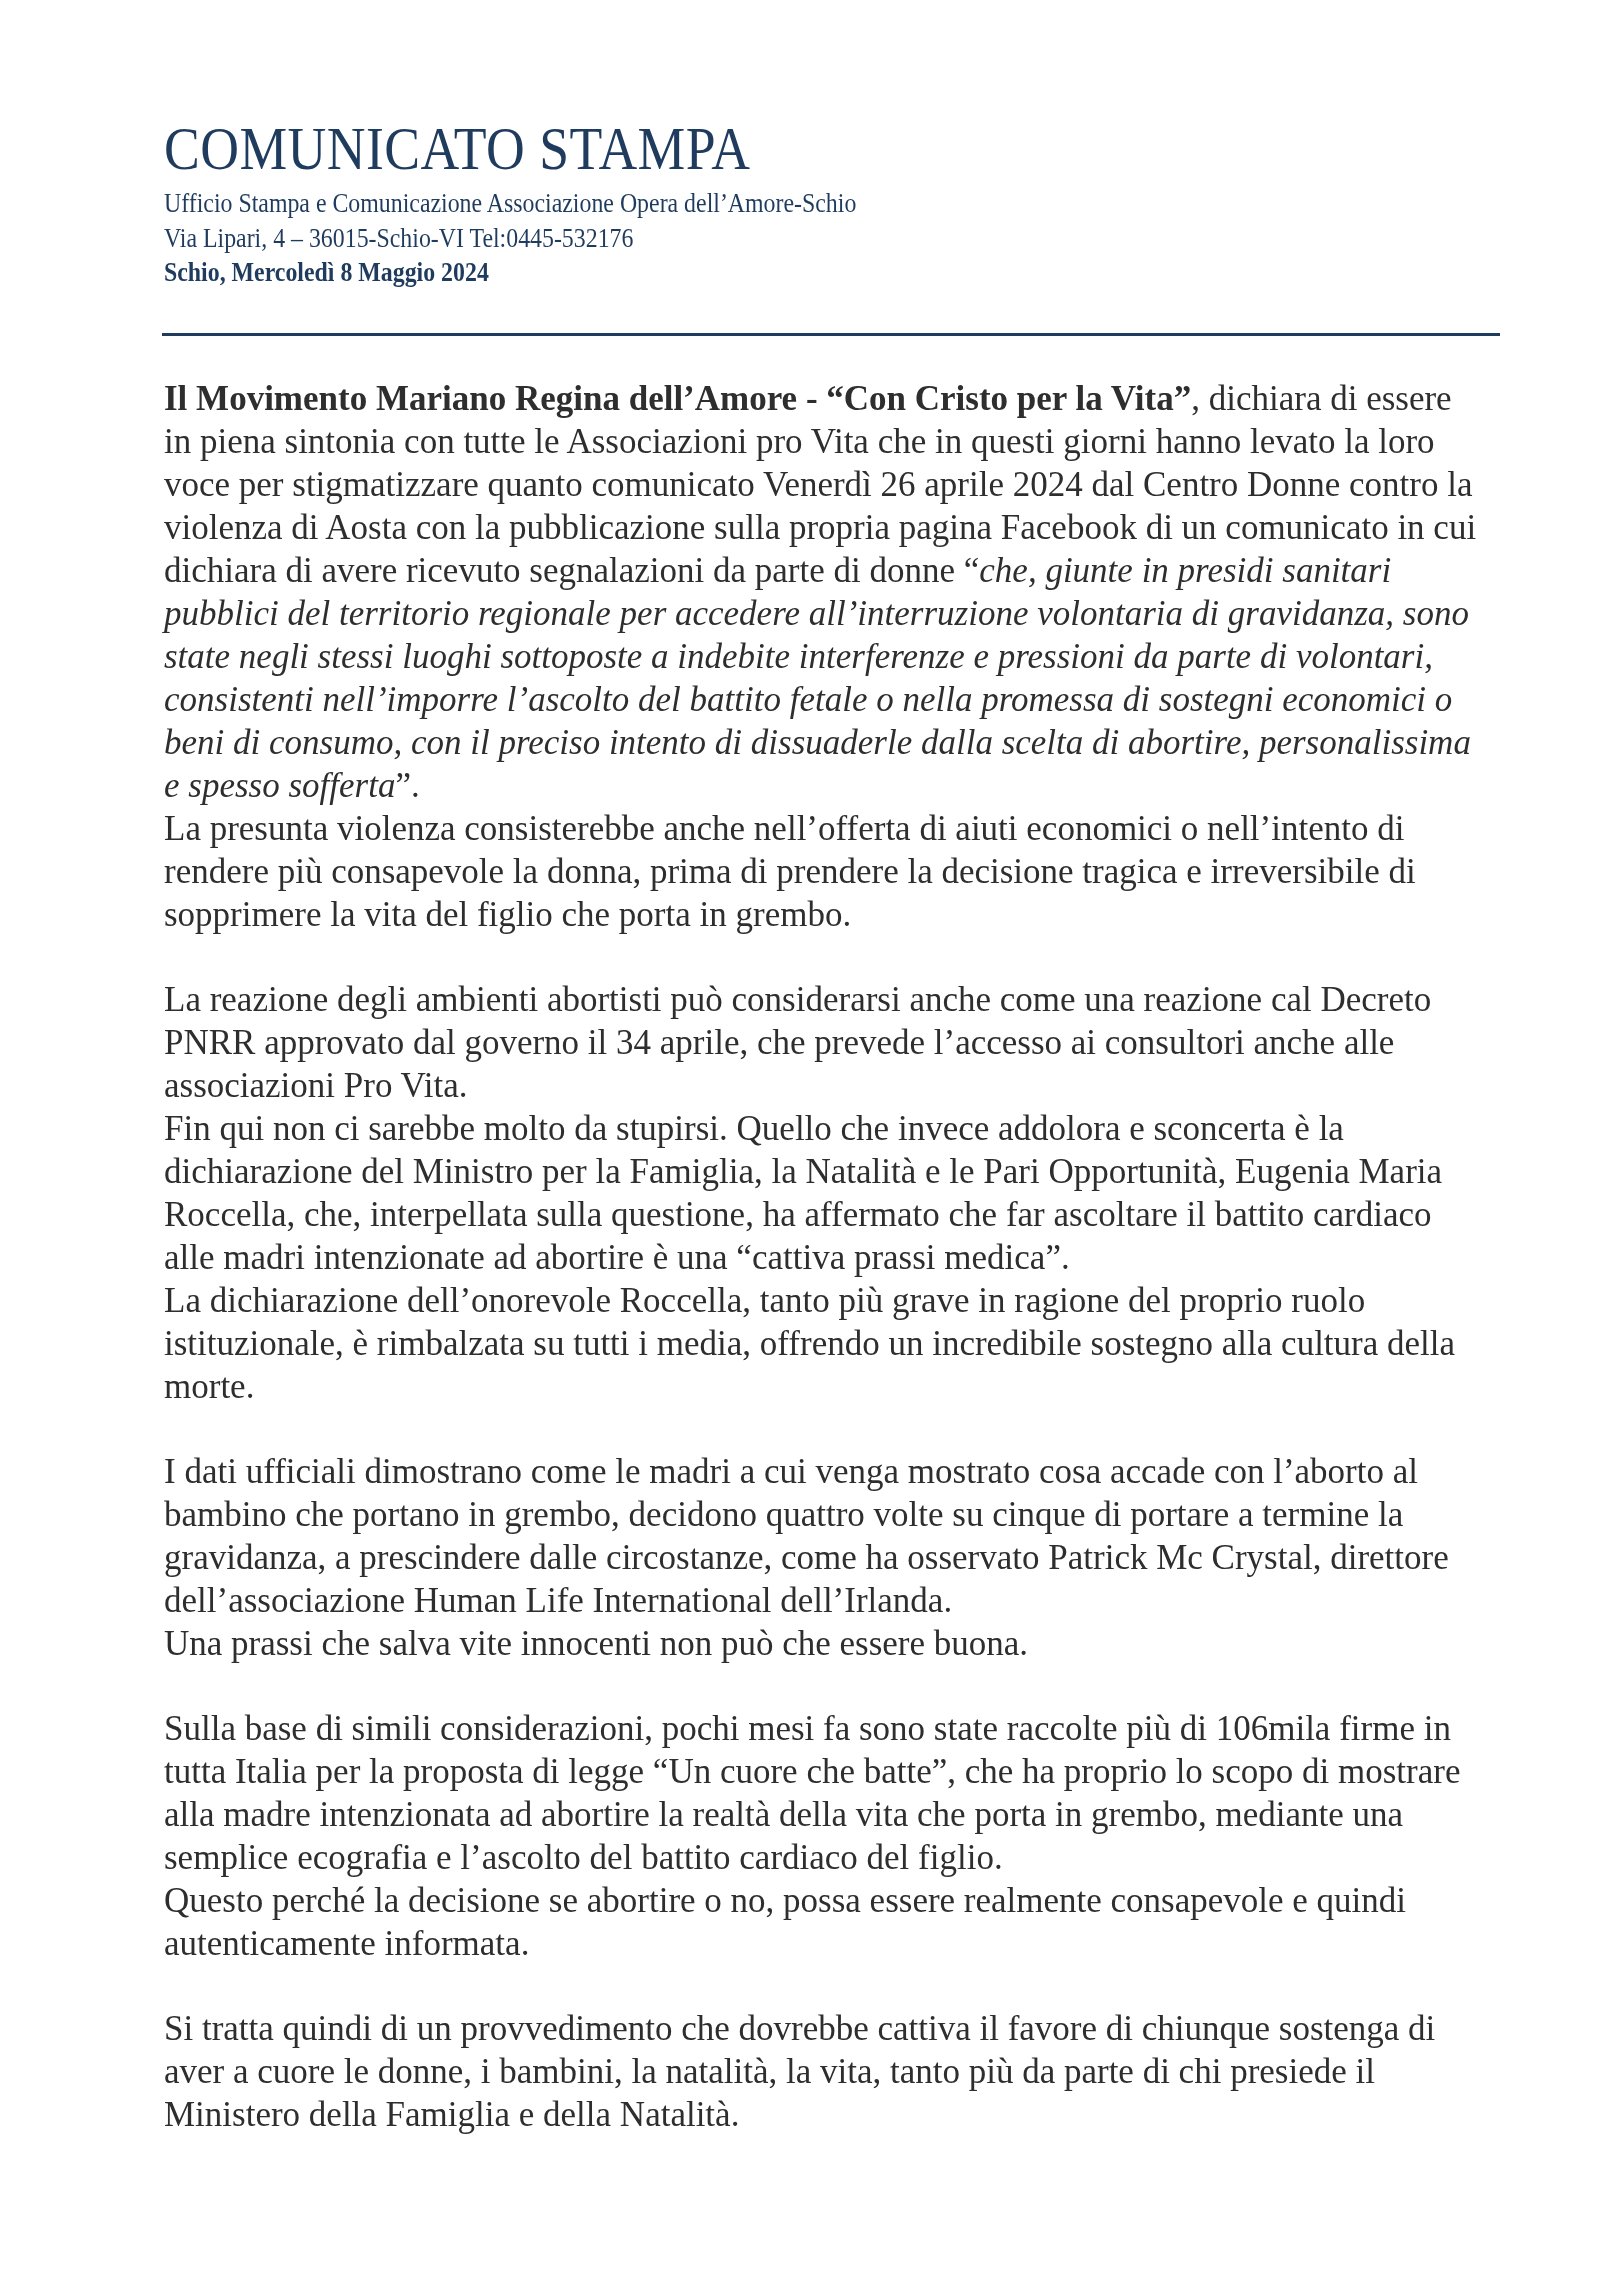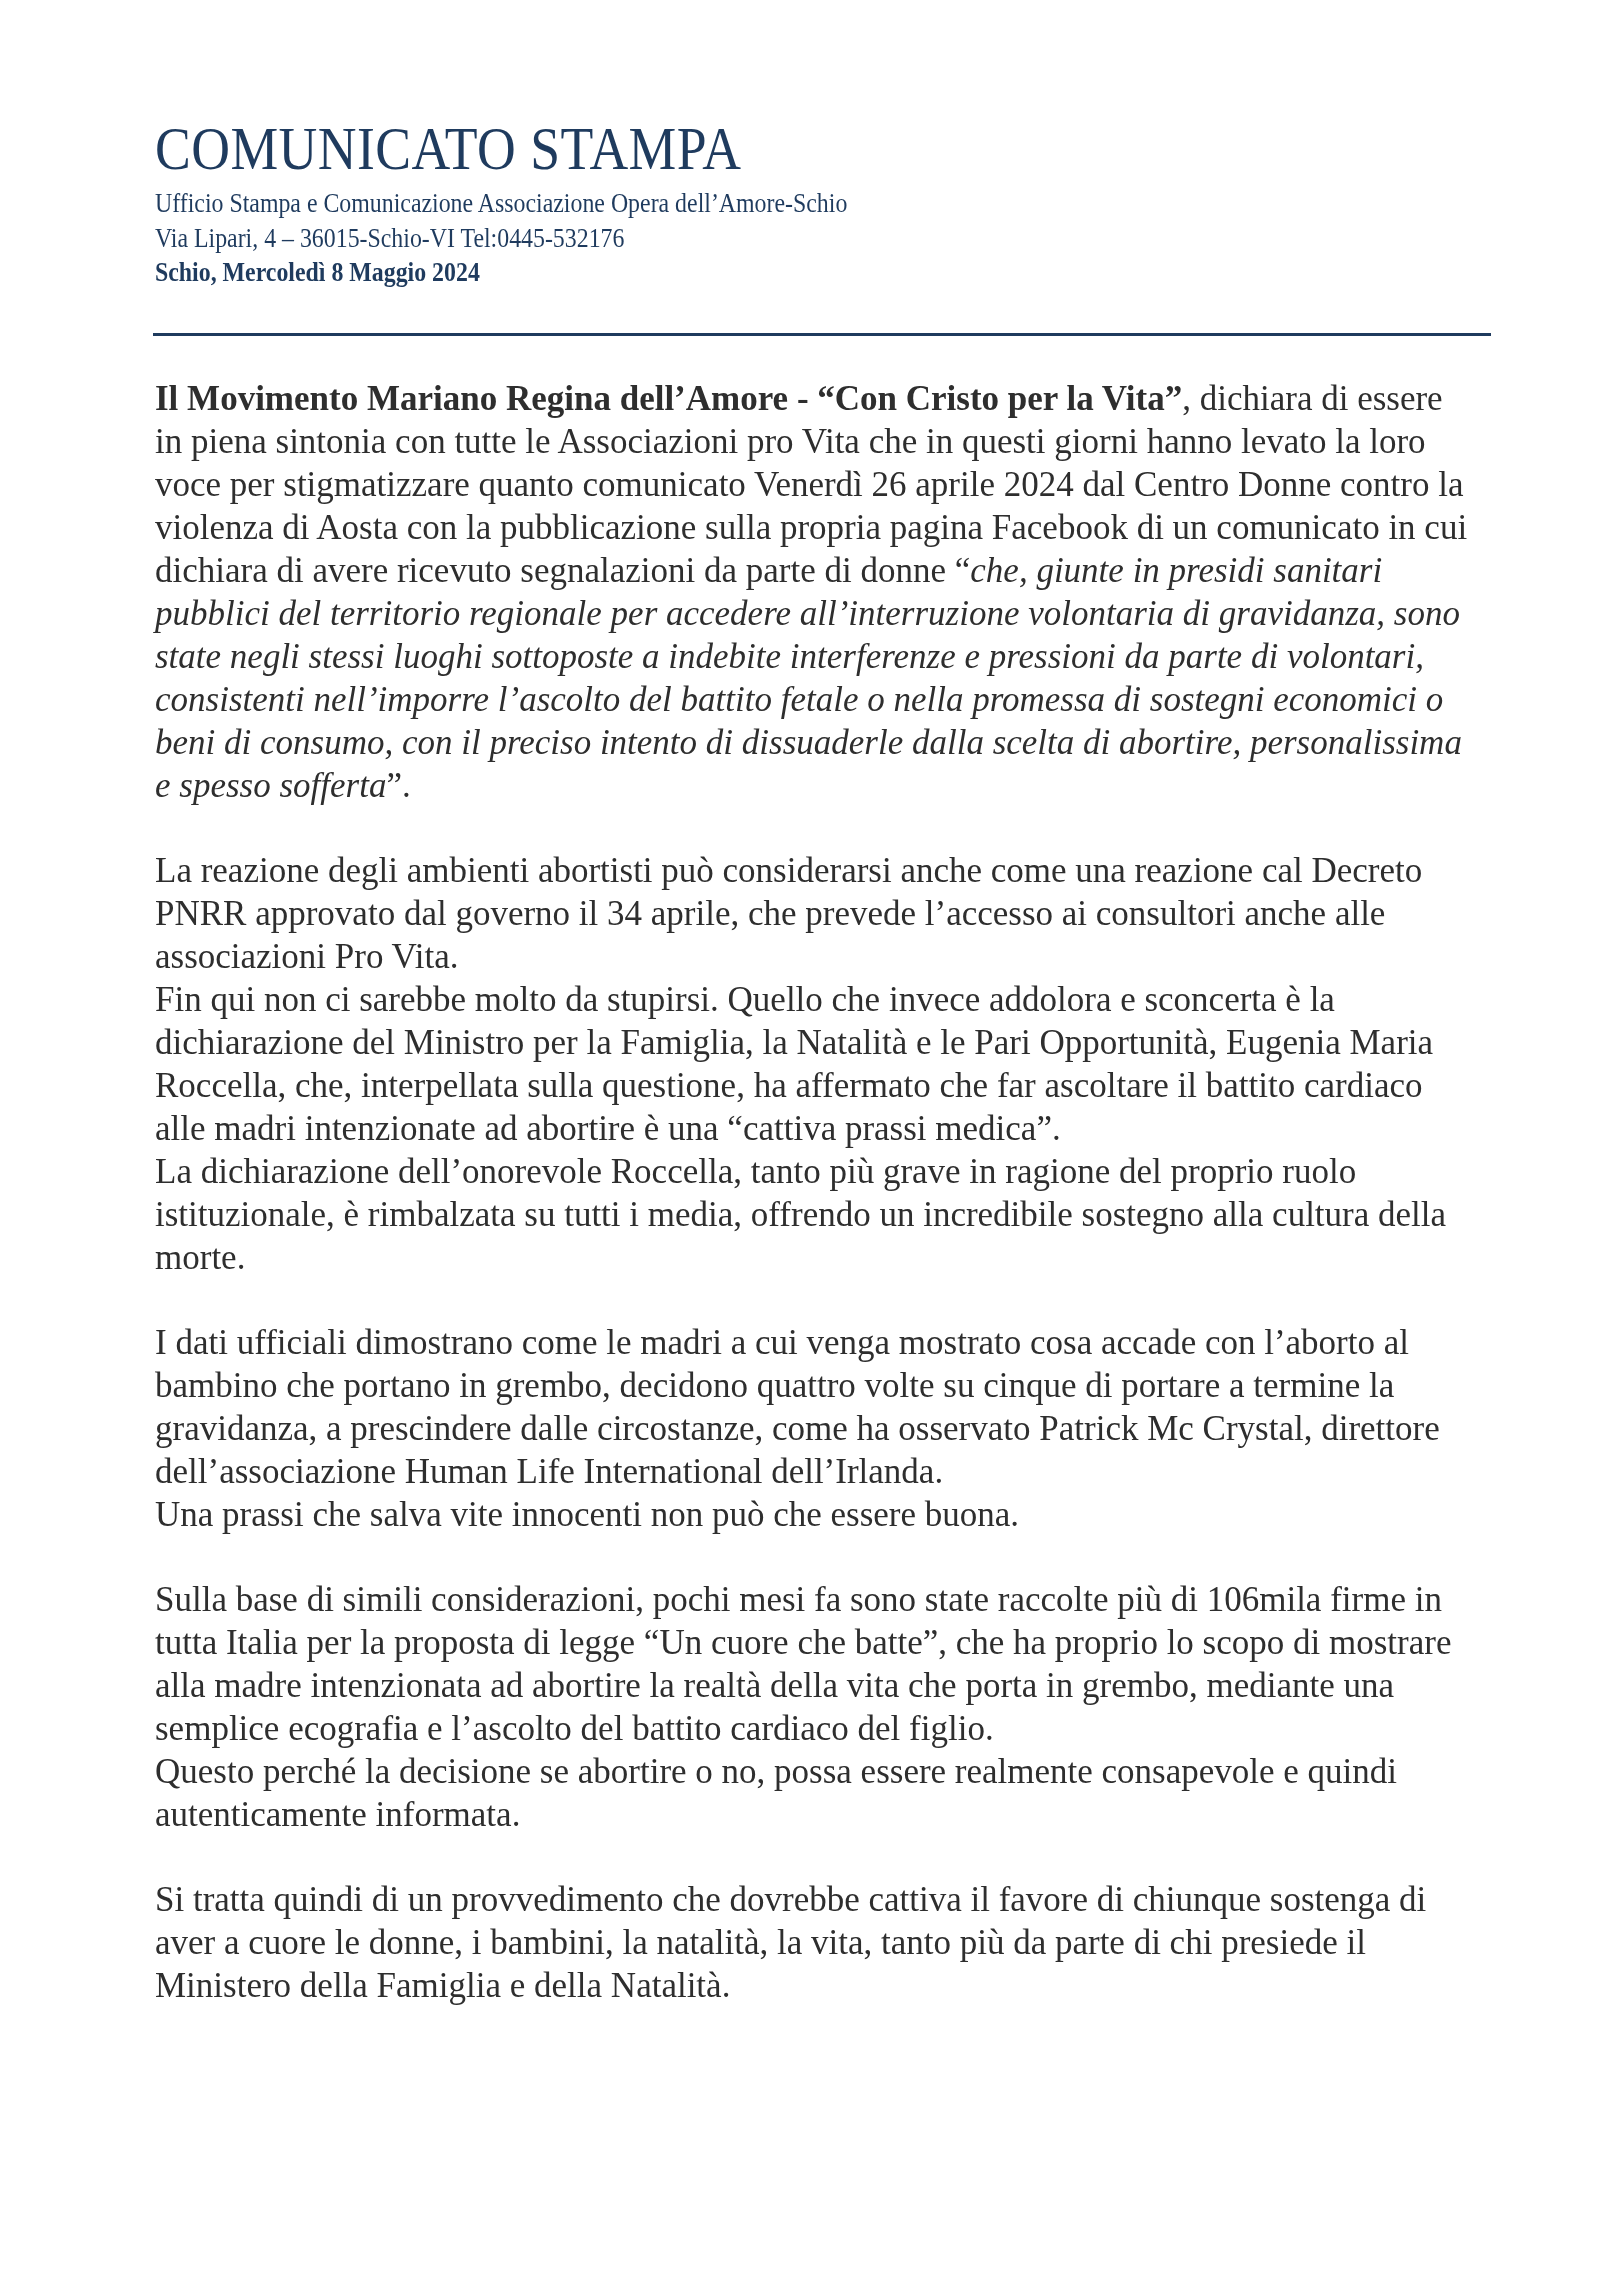--- a/index.html
+++ b/index.html
@@ -13,21 +13,21 @@
     height: 2293px;
     font-family: "Liberation Serif", "DejaVu Serif", serif;
     color: #2b2b2b;
     overflow: hidden;
     position: relative;
   }
 
   .page {
     position: absolute;
     top: 0;
-    left: 8px;
+    left: 17px;
     width: 1304px;
     height: 2293px;
     box-sizing: border-box;
     padding: 0;
   }
 
   
   .letterhead {
     position: absolute;
     left: 147px;
@@ -116,20 +116,21 @@
     <div class="masthead-line">Via Lipari, 4 – 36015-Schio-VI Tel:0445-532176</div>
     <div class="masthead-line bold">Schio, Mercoledì 8 Maggio 2024</div>
   </div>
 
   <div class="rule"></div>
 
   <div class="body-copy">
 
     <p class="para"><span class="lead-bold">Il Movimento Mariano Regina dell’Amore - “Con Cristo per la Vita”</span><span>, dichiara di essere in piena sintonia con tutte le Associazioni pro Vita che in questi giorni hanno levato la loro voce per stigmatizzare quanto comunicato Venerdì 26 aprile 2024 dal Centro Donne contro la violenza di Aosta con la pubblicazione sulla propria pagina Facebook di un comunicato in cui dichiara di avere ricevuto segnalazioni da parte di donne “</span><span class="quoted-italic">che, giunte in presidi sanitari pubblici del territorio regionale per accedere all’interruzione volontaria di gravidanza, sono state negli stessi luoghi sottoposte a indebite interferenze e pressioni da parte di volontari, consistenti nell’imporre l’ascolto del battito fetale o nella promessa di sostegni economici o beni di consumo, con il preciso intento di dissuaderle dalla scelta di abortire, personalissima e spesso sofferta</span><span>”.</span></p>
 
+    <p class="para">La presunta violenza consisterebbe anche nell’offerta di aiuti economici o nell’intento di rendere più consapevole la donna, prima di prendere la decisione tragica e irreversibile di sopprimere la vita del figlio che porta in grembo.</p>
 
     <div class="gap"></div>
 
     <p class="para">La reazione degli ambienti abortisti può considerarsi anche come una reazione cal Decreto PNRR approvato dal governo il 34 aprile, che prevede l’accesso ai consultori anche alle associazioni Pro Vita.</p>
     <p class="para">Fin qui non ci sarebbe molto da stupirsi. Quello che invece addolora e sconcerta è la dichiarazione del Ministro per la Famiglia, la Natalità e le Pari Opportunità, Eugenia Maria Roccella, che, interpellata sulla questione, ha affermato che far ascoltare il battito cardiaco alle madri intenzionate ad abortire è una “cattiva prassi medica”.</p>
     <p class="para">La dichiarazione dell’onorevole Roccella, tanto più grave in ragione del proprio ruolo istituzionale, è rimbalzata su tutti i media, offrendo un incredibile sostegno alla cultura della morte.</p>
 
     <div class="gap"></div>
 
     <p class="para">I dati ufficiali dimostrano come le madri a cui venga mostrato cosa accade con l’aborto al bambino che portano in grembo, decidono quattro volte su cinque di portare a termine la gravidanza, a prescindere dalle circostanze, come ha osservato Patrick Mc Crystal, direttore dell’associazione Human Life International dell’Irlanda.</p>

